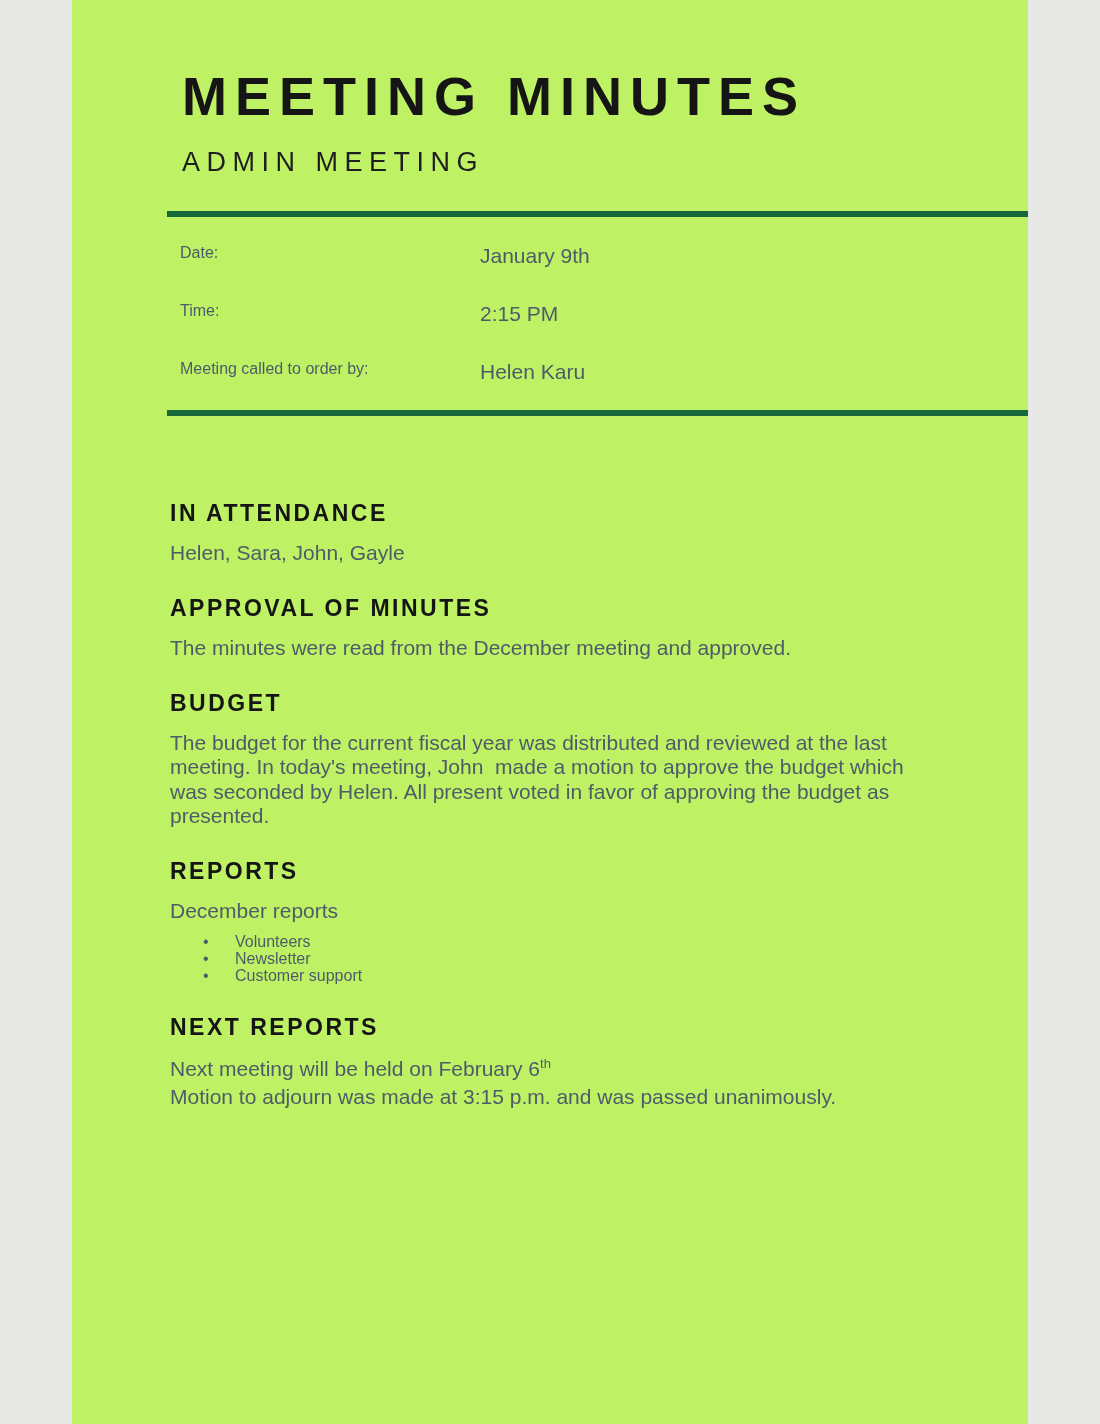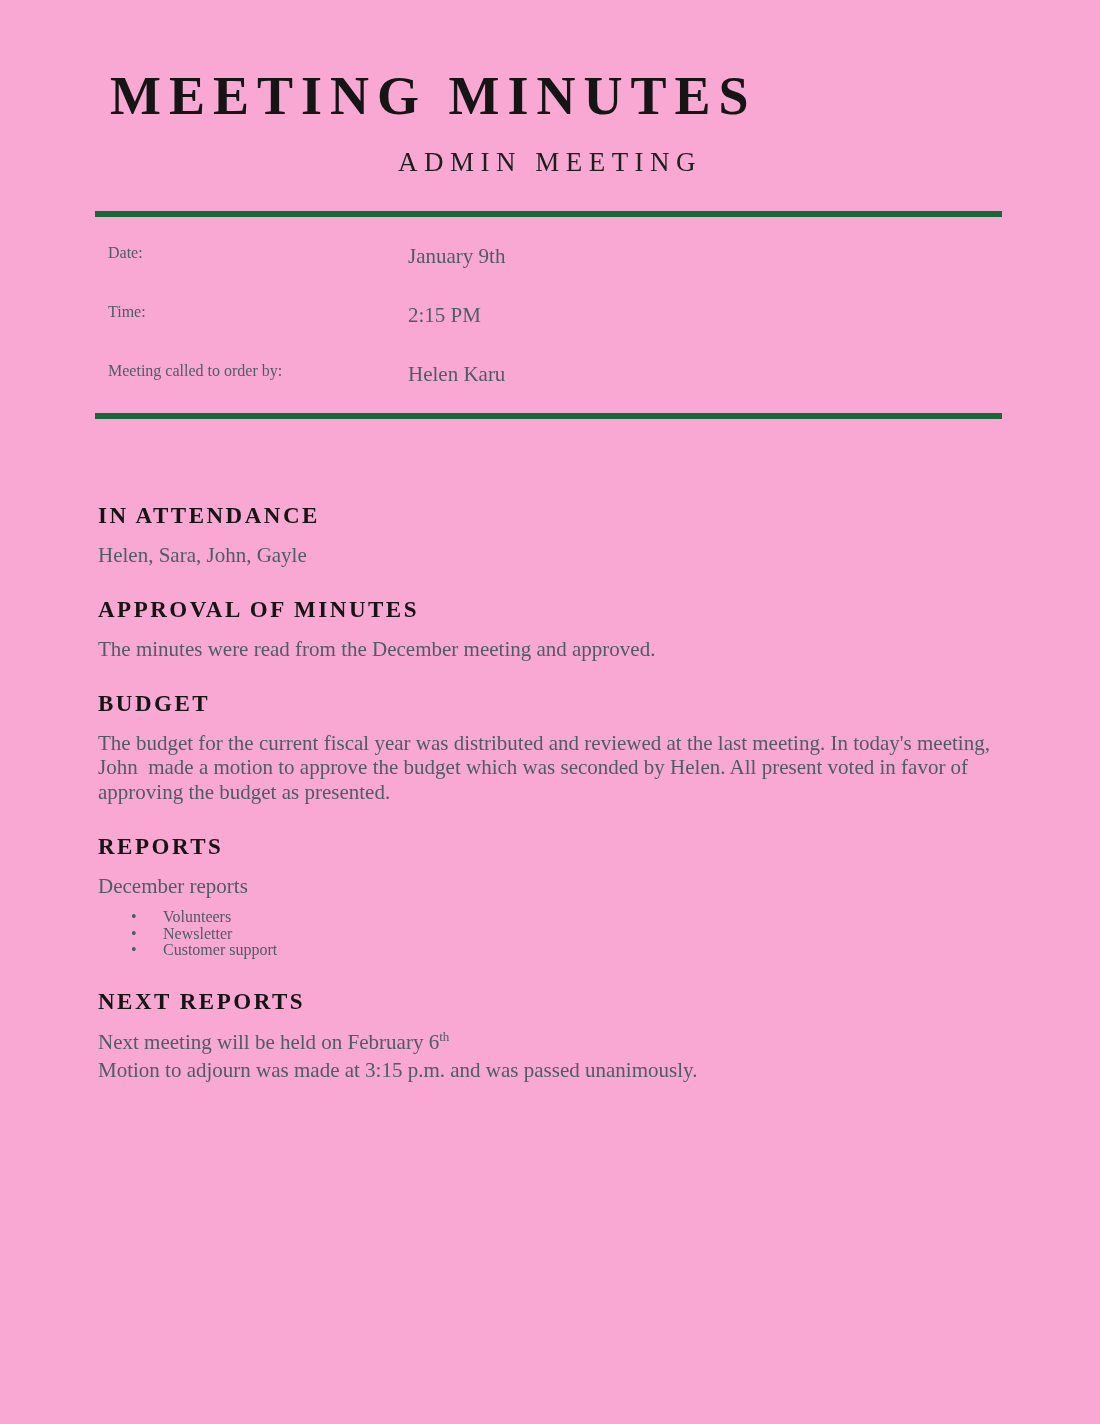--- a/index.html
+++ b/index.html
@@ -1,44 +1,43 @@
 <!DOCTYPE html>
 <html><head>
 <meta charset="utf-8">
 <style>
   html, body { margin: 0; padding: 0; }
   body { background: #e8e8e6; }
   .page {
     position: relative;
-    width: 1100px;
+    width: 956px;
     height: 1424px;
     margin: 0 auto;
-    background: #f9a8d4;
-    font-family: Liberation Serif, serif;
+    background: #bef264;
+    font-family: Liberation Sans, sans-serif;
     box-sizing: border-box;
     padding: 69px 110px 0 98px;
     overflow: hidden;
   }
   
   .doc-header { margin-left: 12px; }
   .doc-title {
     margin: 0;
     font-size: 54px;
     font-weight: bold;
     letter-spacing: 8px;
     line-height: 1.0;
     color: #151515;
   }
   .doc-subtitle {
     margin-top: 24px;
     font-size: 27px;
     font-weight: 400;
     letter-spacing: 6.5px;
     color: #1e1e1e;
-    text-align: center;
   }
   
   .meta-table {
     margin-left: -3px;
     margin-top: 33px;
     width: 907px;
     border-top: 6px solid #17693c;
     border-bottom: 6px solid #17693c;
     padding: 10px 0 9px 0;
   }

